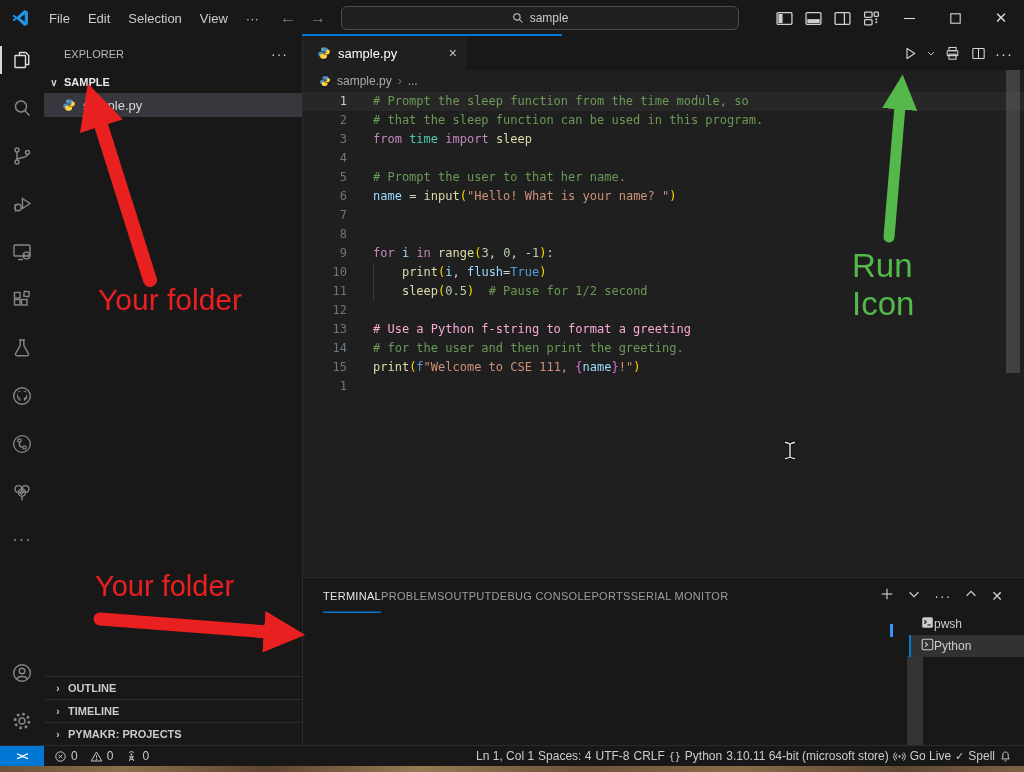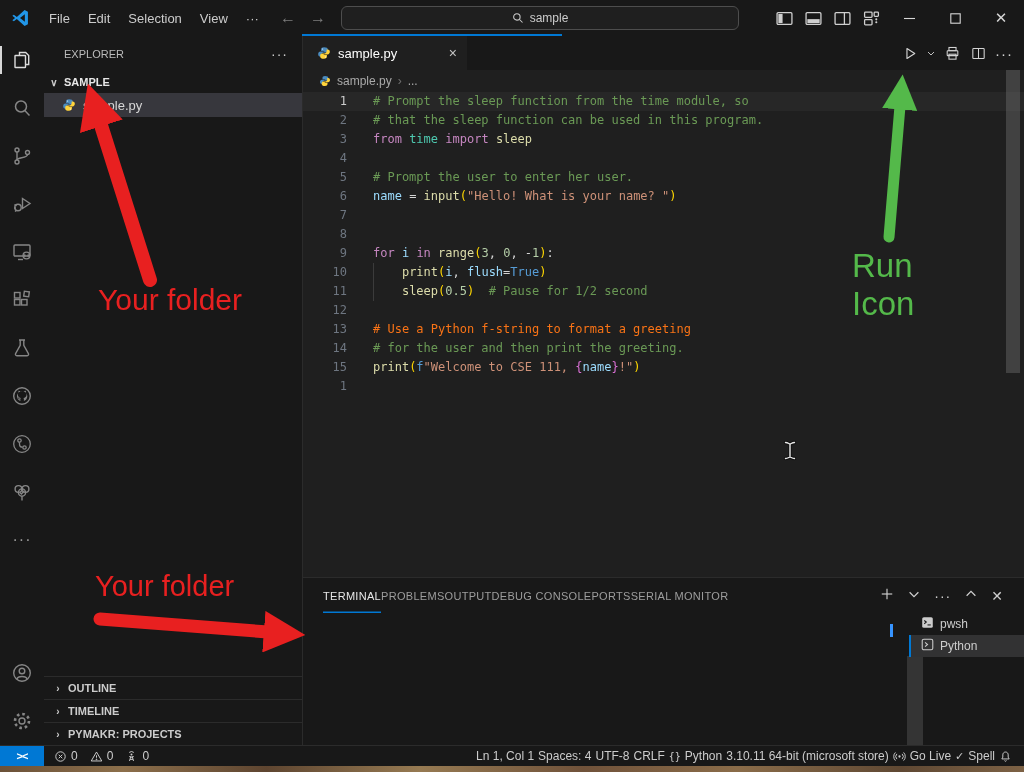--- a/index.html
+++ b/index.html
@@ -71,21 +71,21 @@
   .panel{position:absolute;left:0;top:541px;width:722px;height:168px;background:#181818;border-top:1px solid #2b2b2b;box-sizing:border-box;}
   .ptabs{height:35px;display:flex;align-items:stretch;padding-left:20px;}
   .ptab{display:flex;align-items:center;font-size:11px;color:#9d9d9d;letter-spacing:0.3px;}
   .ptab.active{color:#e7e7e7;box-shadow:inset 0 -1.5px 0 #0078d4;}
   .pactions{margin-left:auto;display:flex;align-items:center;gap:13px;padding-right:22px;color:#cfcfcf;}
   .pactions svg{width:14px;height:14px;}
   .termline{position:absolute;left:20px;top:48px;font-family:"DejaVu Sans Mono",monospace;font-size:12px;
     color:#cccccc;display:flex;align-items:center;}
   .blockcursor{display:inline-block;width:8px;height:14px;background:#d0d0d0;margin-left:7px;}
   .sessions{position:absolute;right:0;top:35px;width:116px;bottom:0;}
-  .sessrow{height:22px;display:flex;align-items:center;gap:6px;padding-left:12px;font-size:12px;color:#cccccc;position:relative;}
+  .sessrow{height:22px;display:flex;align-items:center;padding-left:12px;font-size:12px;color:#cccccc;position:relative;}
   .sessrow.selected{background:#323233;}
   .sessrow.selected::before{content:"";position:absolute;left:0;top:0;bottom:0;width:2px;background:#0078d4;}
   .termdeco{position:absolute;left:587px;top:46px;width:3px;height:13px;background:#3794ff;}
   .termscroll{position:absolute;left:604px;top:78px;width:16px;height:89px;background:#343434;}
 
   
   .statusbar{position:absolute;left:0;top:745px;width:1024px;height:21px;background:#181818;
     border-top:1px solid #2b2b2b;box-sizing:border-box;display:flex;align-items:center;font-size:12px;color:#cccccc;}
   .remote{width:44px;align-self:stretch;background:#0078d4;color:#ffffff;display:flex;align-items:center;
     justify-content:center;font-size:11px;font-weight:bold;letter-spacing:-1px;}
@@ -346,29 +346,29 @@
           </svg>
         <span>sample.py</span>
         <span class="sep">›</span>
         <span>...</span>
       </div>
       <div class="codearea">
           <div class="cline current"><div class="gut">1</div><div class="ctxt"><span style="color: rgb(106, 153, 85);"># Prompt the sleep function from the time module, so</span></div></div>
           <div class="cline"><div class="gut">2</div><div class="ctxt"><span style="color: rgb(106, 153, 85);"># that the sleep function can be used in this program.</span></div></div>
           <div class="cline"><div class="gut">3</div><div class="ctxt"><span style="color: rgb(197, 134, 192);">from</span><span style="color: rgb(212, 212, 212);"> </span><span style="color: rgb(78, 201, 176);">time</span><span style="color: rgb(212, 212, 212);"> </span><span style="color: rgb(197, 134, 192);">import</span><span style="color: rgb(212, 212, 212);"> </span><span style="color: rgb(220, 220, 170);">sleep</span></div></div>
           <div class="cline"><div class="gut">4</div><div class="ctxt"></div></div>
-          <div class="cline"><div class="gut">5</div><div class="ctxt"><span style="color: rgb(106, 153, 85);"># Prompt the user to enter her user.</span></div></div>
+          <div class="cline"><div class="gut">5</div><div class="ctxt"><span style="color: rgb(106, 153, 85);"># Prompt the user to that her name.</span></div></div>
           <div class="cline"><div class="gut">6</div><div class="ctxt"><span style="color: rgb(156, 220, 254);">name</span><span style="color: rgb(212, 212, 212);"> </span><span style="color: rgb(212, 212, 212);">=</span><span style="color: rgb(212, 212, 212);"> </span><span style="color: rgb(220, 220, 170);">input</span><span style="color: rgb(255, 215, 0);">(</span><span style="color: rgb(206, 145, 120);">"Hello! What is your name? "</span><span style="color: rgb(255, 215, 0);">)</span></div></div>
           <div class="cline"><div class="gut">7</div><div class="ctxt"></div></div>
           <div class="cline"><div class="gut">8</div></div>
           <div class="cline"><div class="gut">9</div><div class="ctxt"><span style="color: rgb(197, 134, 192);">for</span><span style="color: rgb(212, 212, 212);"> </span><span style="color: rgb(156, 220, 254);">i</span><span style="color: rgb(212, 212, 212);"> </span><span style="color: rgb(197, 134, 192);">in</span><span style="color: rgb(212, 212, 212);"> </span><span style="color: rgb(220, 220, 170);">range</span><span style="color: rgb(255, 215, 0);">(</span><span style="color: rgb(181, 206, 168);">3</span><span style="color: rgb(212, 212, 212);">,</span><span style="color: rgb(212, 212, 212);"> </span><span style="color: rgb(181, 206, 168);">0</span><span style="color: rgb(212, 212, 212);">,</span><span style="color: rgb(212, 212, 212);"> </span><span style="color: rgb(212, 212, 212);">-</span><span style="color: rgb(181, 206, 168);">1</span><span style="color: rgb(255, 215, 0);">)</span><span style="color: rgb(212, 212, 212);">:</span></div></div>
           <div class="cline guide"><div class="gut">10</div><div class="ctxt"><span style="color: rgb(212, 212, 212);">    </span><span style="color: rgb(220, 220, 170);">print</span><span style="color: rgb(255, 215, 0);">(</span><span style="color: rgb(156, 220, 254);">i</span><span style="color: rgb(212, 212, 212);">,</span><span style="color: rgb(212, 212, 212);"> </span><span style="color: rgb(156, 220, 254);">flush</span><span style="color: rgb(212, 212, 212);">=</span><span style="color: rgb(86, 156, 214);">True</span><span style="color: rgb(255, 215, 0);">)</span></div></div>
           <div class="cline guide"><div class="gut">11</div><div class="ctxt"><span style="color: rgb(212, 212, 212);">    </span><span style="color: rgb(220, 220, 170);">sleep</span><span style="color: rgb(255, 215, 0);">(</span><span style="color: rgb(181, 206, 168);">0.5</span><span style="color: rgb(255, 215, 0);">)</span><span style="color: rgb(212, 212, 212);">  </span><span style="color: rgb(106, 153, 85);"># Pause for 1/2 second</span></div></div>
           <div class="cline"><div class="gut">12</div><div class="ctxt"></div></div>
-          <div class="cline"><div class="gut">13</div><div class="ctxt"><span style="color: #f97316;"># Use a Python f-string to format a greeting</span></div></div>
+          <div class="cline"><div class="gut">13</div><div class="ctxt"><span style="color: #f9a8d4;"># Use a Python f-string to format a greeting</span></div></div>
           <div class="cline"><div class="gut">14</div><div class="ctxt"><span style="color: rgb(106, 153, 85);"># for the user and then print the greeting.</span></div></div>
           <div class="cline"><div class="gut">15</div><div class="ctxt"><span style="color: rgb(220, 220, 170);">print</span><span style="color: rgb(255, 215, 0);">(</span><span style="color: rgb(86, 156, 214);">f</span><span style="color: rgb(206, 145, 120);">"Welcome to CSE 111, </span><span style="color: rgb(218, 112, 214);">{</span><span style="color: rgb(156, 220, 254);">name</span><span style="color: rgb(218, 112, 214);">}</span><span style="color: rgb(206, 145, 120);">!"</span><span style="color: rgb(255, 215, 0);">)</span></div></div>
           <div class="cline"><div class="gut">1</div><div class="ctxt"></div></div>
         </div>
       <div class="edscroll"></div>
 
       <div class="panel">
         <div class="ptabs">
           <div class="ptab active">TERMINAL</div>
             <div class="ptab">PROBLEMS</div>

